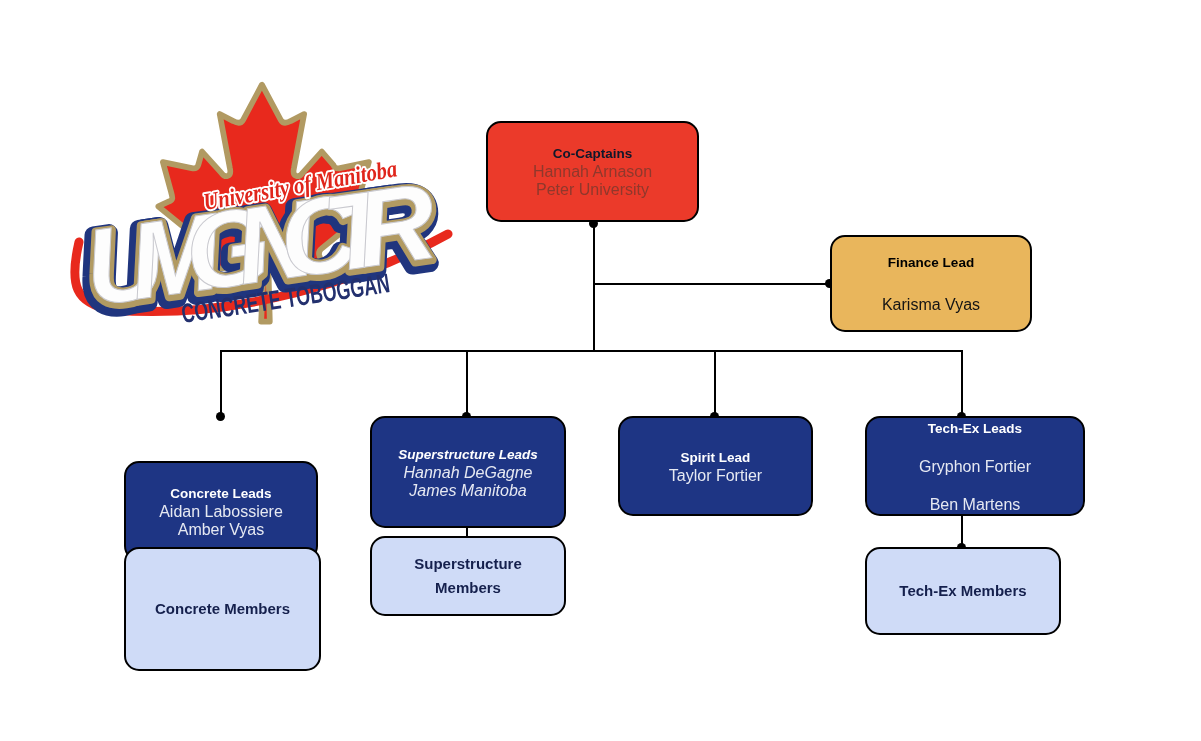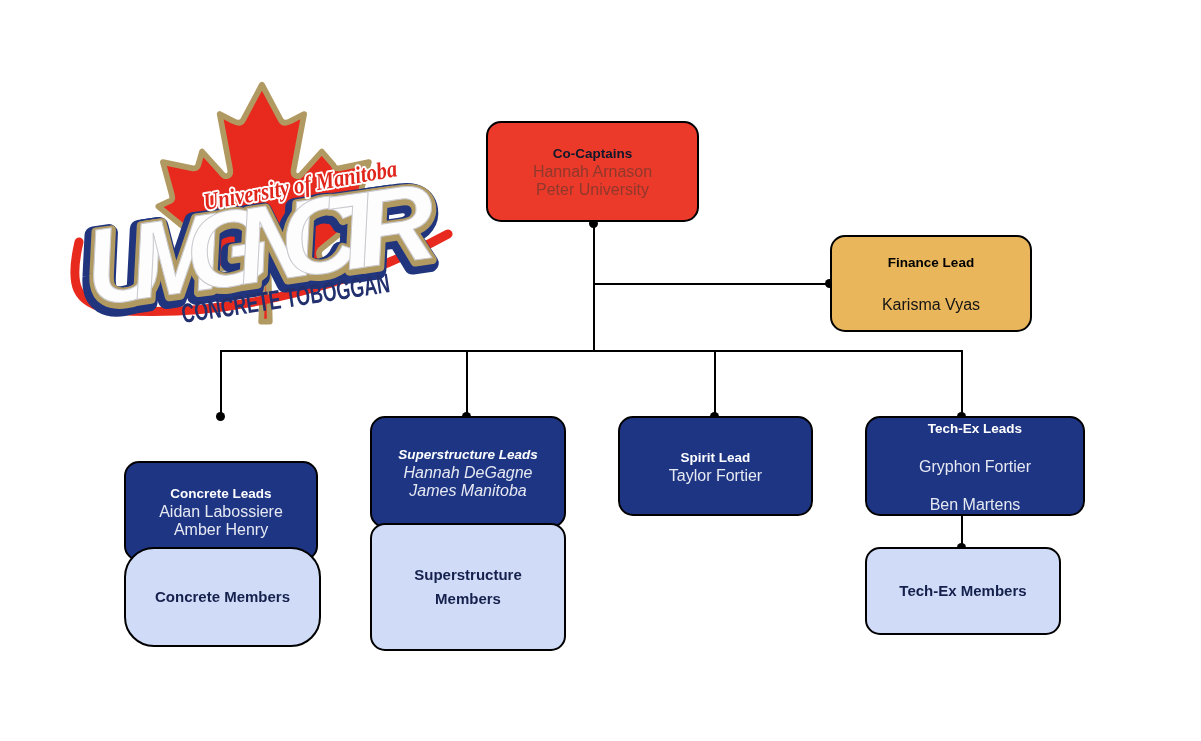--- a/index.html
+++ b/index.html
@@ -85,45 +85,45 @@
   </div>
 
   <div class="node gold" style="left:830px;top:235px;width:202px;height:97px;">
     <div class="node-title">Finance Lead</div>
     <div class="node-line">Karisma Vyas</div>
   </div>
 
   <div class="node navy" style="left:124px;top:416px;width:194px;height:100px;margin-top:45px;">
     <div class="node-title">Concrete Leads</div>
     <div class="node-line">Aidan Labossiere</div>
-    <div class="node-line">Amber Henry</div>
+    <div class="node-line">Amber Vyas</div>
   </div>
 
   <div class="node navy" style="left:370px;top:416px;width:196px;height:112px;font-style:italic;">
     <div class="node-title">Superstructure Leads</div>
     <div class="node-line">Hannah DeGagne</div>
     <div class="node-line">James Manitoba</div>
   </div>
 
   <div class="node navy" style="left:618px;top:416px;width:195px;height:100px;">
     <div class="node-title">Spirit Lead</div>
     <div class="node-line">Taylor Fortier</div>
   </div>
 
   <div class="node navy" style="left:865px;top:416px;width:220px;height:100px;gap:20px;">
     <div class="node-title">Tech-Ex Leads</div>
     <div class="node-line">Gryphon Fortier</div>
     <div class="node-line">Ben Martens</div>
   </div>
 
-  <div class="node light" style="left:124px;top:547px;width:197px;height:100px;border-radius:30px;">
+  <div class="node light" style="left:124px;top:547px;width:197px;height:124px;">
     <div class="node-title">Concrete Members</div>
   </div>
 
-  <div class="node light wrap" style="left:370px;top:523px;width:196px;height:128px;">
+  <div class="node light wrap" style="left:370px;top:536px;width:196px;height:80px;">
     <div class="node-title">Superstructure Members</div>
   </div>
 
   <div class="node light" style="left:865px;top:547px;width:196px;height:88px;">
     <div class="node-title">Tech-Ex Members</div>
   </div>
 
 </div>
 
 </body></html>

